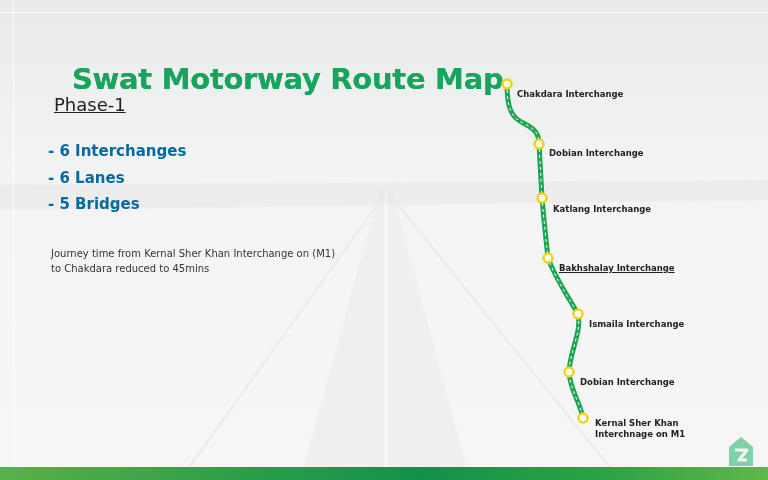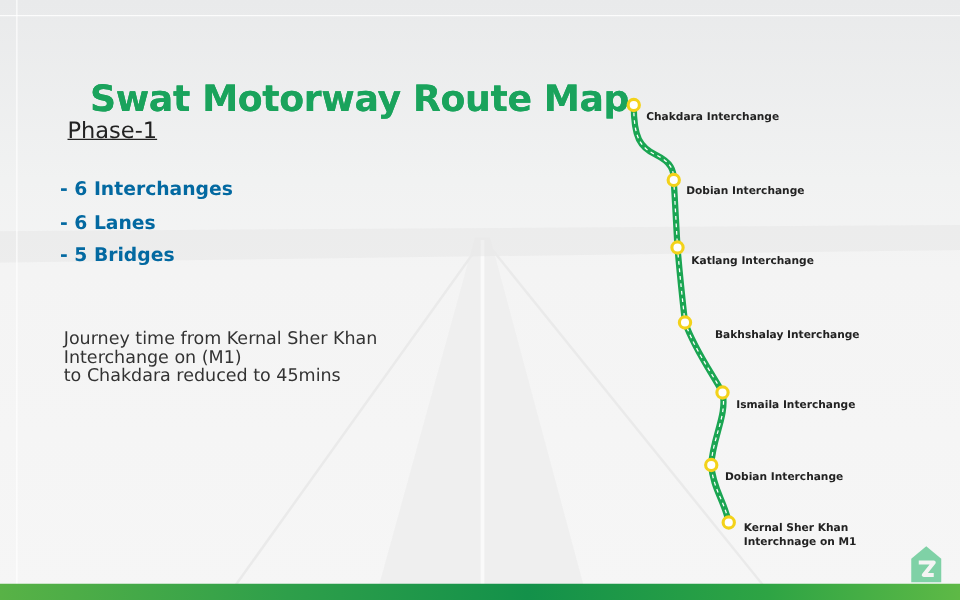--- a/index.html
+++ b/index.html
@@ -7,21 +7,21 @@
     font-family:"DejaVu Sans", sans-serif;
     background: linear-gradient(180deg, #e9eaeb 0%, #f1f2f2 30%, #f4f4f4 45%, #f6f6f6 100%); }
   .bg-road { position:absolute; inset:0; pointer-events:none; }
   .frame-line-v { position:absolute; left:13px; top:0; width:1px; height:480px; background:rgba(255,255,255,0.85); }
   .frame-line-h { position:absolute; left:0; top:12px; width:768px; height:1px; background:rgba(255,255,255,0.85); }
   .title { position:absolute; left:52px; top:62px; font-size:29px; font-weight:bold; letter-spacing:-0.3px;
     background: linear-gradient(90deg, #17a055, #1fb36a); -webkit-background-clip:text; color:#1aa35c;margin-left:20px; }
   .subtitle { position:absolute; left:54px; top:94px; font-size:18px; color:#222;text-decoration:underline; }
   .features { position:absolute; left:48px; top:140px; margin:0; padding:0; list-style:none; }
   .features li { font-size:15px; font-weight:bold; color:#0369a1; height:26.5px; line-height:22px; }
-  .journey { position:absolute; left:51px; top:264px; font-size:14px; color:#333; line-height:15px; width:320px; }
+  .journey { position:absolute; left:51px; top:246px; font-size:10px; color:#333; line-height:15px; width:320px; }
   .route { position:absolute; left:0; top:0; width:768px; height:480px; }
   .station-label { position:absolute; font-size:8.5px; font-weight:bold; color:#222; white-space:nowrap; line-height:11px;margin-top:11px; }
   .bottom-bar { position:absolute; left:0; top:467px; width:768px; height:13px;
     background: linear-gradient(90deg, #58b246 0%, #2e9f4a 30%, #13914a 55%, #2ea444 80%, #5eb946 100%); }
   .logo { position:absolute; left:728px; top:436px; width:26px; height:30px; }
 </style>
 </head>
 <body>
 
 <svg class="bg-road" viewBox="0 0 768 480" width="768" height="480">
@@ -71,21 +71,21 @@
       <circle cx="569" cy="372" r="4.5" fill="#fff" stroke="#f3d21a" stroke-width="2.5"></circle>
     </g>
   <g>
       <circle cx="583" cy="418" r="4.5" fill="#fff" stroke="#f3d21a" stroke-width="2.5"></circle>
     </g>
 </svg>
 
 <div class="station-label" style="left:517px;top:78px;">Chakdara Interchange</div>
 <div class="station-label" style="left:549px;top:137px;">Dobian Interchange</div>
 <div class="station-label" style="left:553px;top:193px;">Katlang Interchange</div>
-<div class="station-label" style="left:572px;top:252px;">Bakhshalay Interchange</div>
+<div class="station-label" style="left:559px;top:252px;text-decoration:underline;">Bakhshalay Interchange</div>
 <div class="station-label" style="left:589px;top:308px;">Ismaila Interchange</div>
 <div class="station-label" style="left:580px;top:366px;text-align:right;">Dobian Interchange</div>
 <div class="station-label" style="left:595px;top:407px;">
   <div>Kernal Sher Khan</div>
   <div>Interchnage on M1</div>
 </div>
 
 <svg class="logo" viewBox="0 0 26 30" width="26" height="30">
   <polygon points="13,1 25,11 25,30 1,30 1,11" fill="#7fd1a6"></polygon>
   <path d="M7,14 L19,14 L11,24 L19,24" fill="none" stroke="#f4f4f4" stroke-width="3.2" stroke-linejoin="round"></path>

